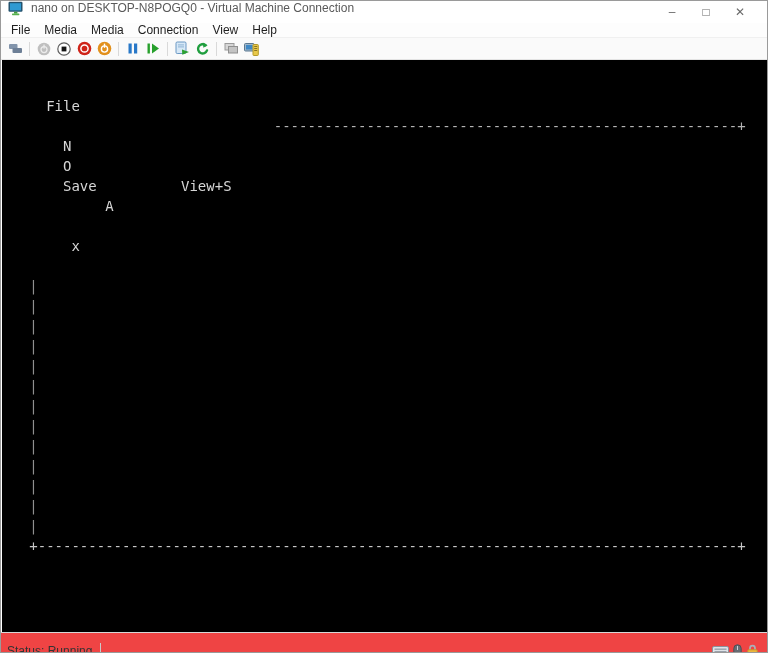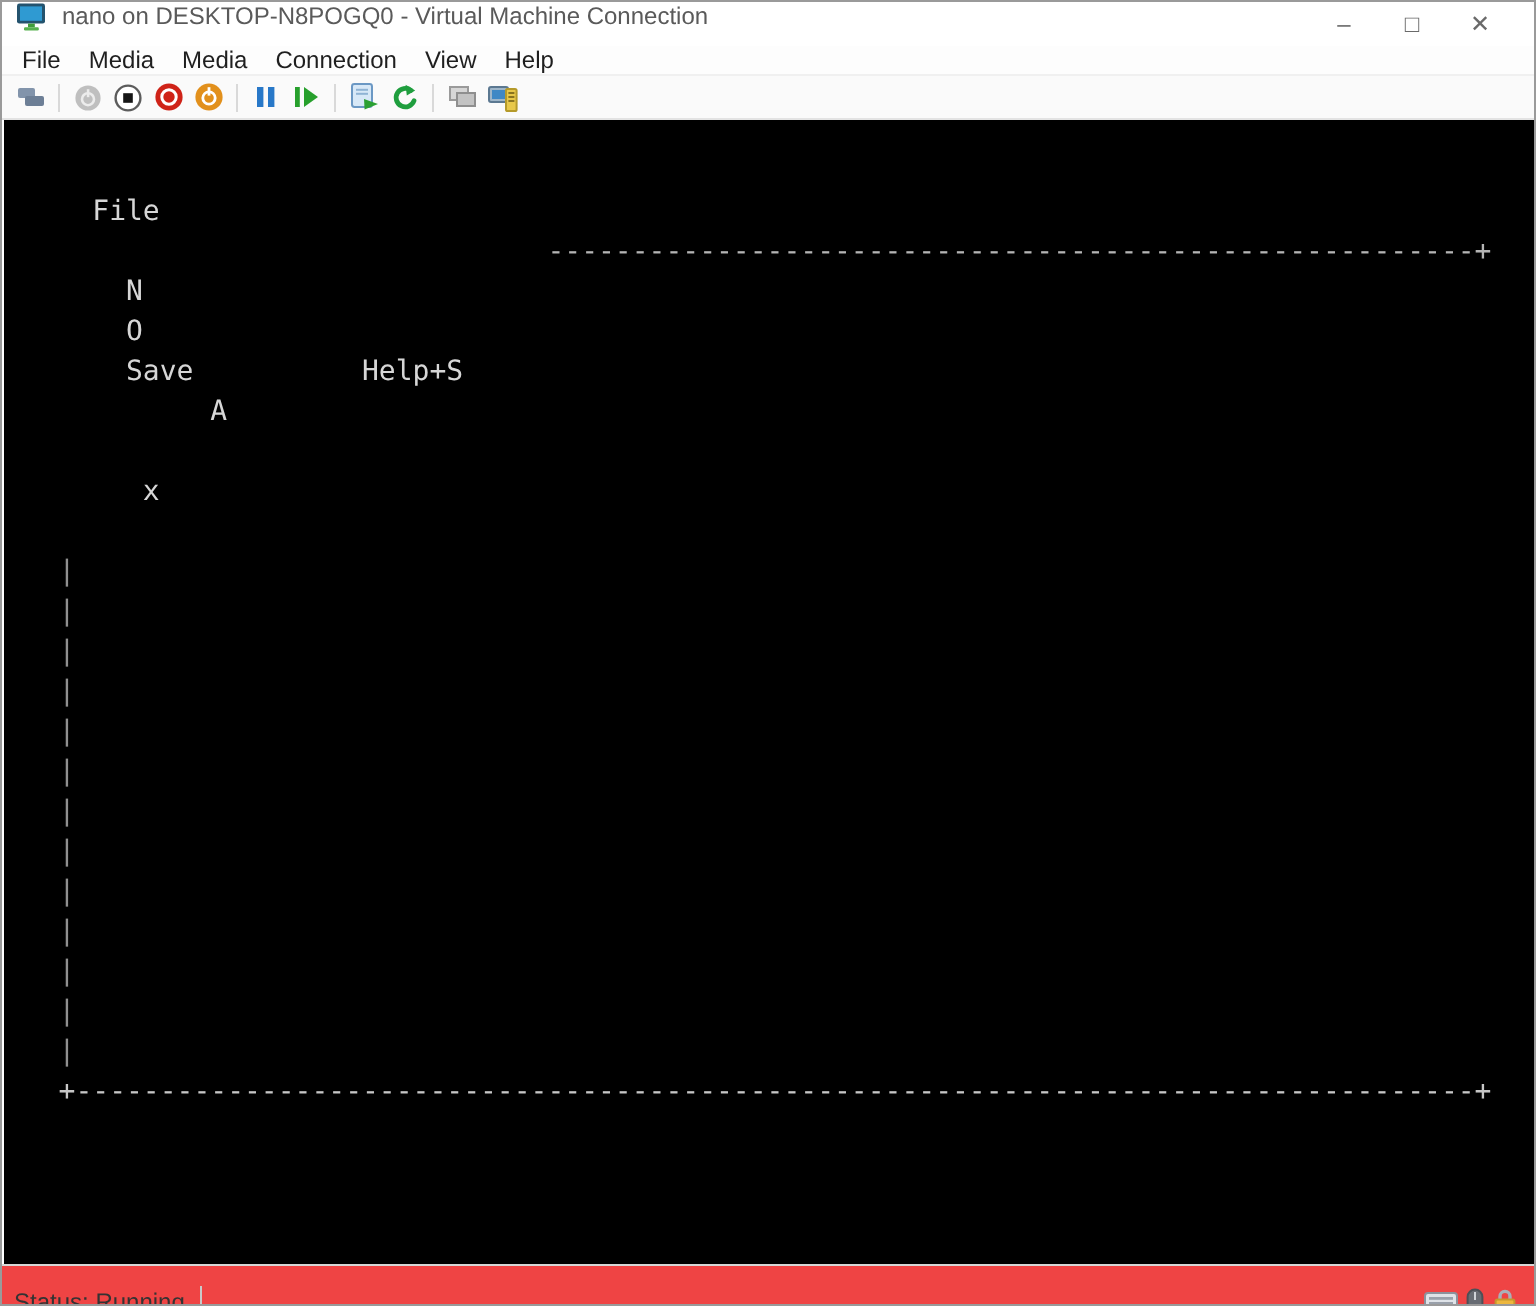--- a/index.html
+++ b/index.html
@@ -145,21 +145,21 @@
   </div>
 
   <div class="console">
     <div class="console-text">
         <div class="cline" style="color: rgb(214, 214, 214);"></div>
         <div class="cline" style="color: rgb(214, 214, 214);"></div>
         <div class="cline" style="color: rgb(214, 214, 214);">     File</div>
         <div class="cline" style="color: rgb(180, 180, 180);">                                -------------------------------------------------------+</div>
         <div class="cline" style="color: rgb(214, 214, 214);">       N</div>
         <div class="cline" style="color: rgb(214, 214, 214);">       O</div>
-        <div class="cline" style="color: rgb(214, 214, 214);">       Save          Help+S</div>
+        <div class="cline" style="color: rgb(214, 214, 214);">       Save          View+S</div>
         <div class="cline" style="color: rgb(214, 214, 214);">            A</div>
         <div class="cline" style="color: rgb(214, 214, 214);"></div>
         <div class="cline" style="color: rgb(214, 214, 214);">        x</div>
         <div class="cline" style="color: rgb(214, 214, 214);"></div>
         <div class="cline" style="color: rgb(144, 144, 144);">   |</div>
         <div class="cline" style="color: rgb(144, 144, 144);">   |</div>
         <div class="cline" style="color: rgb(144, 144, 144);">   |</div>
         <div class="cline" style="color: rgb(144, 144, 144);">   |</div>
         <div class="cline" style="color: rgb(144, 144, 144);">   |</div>
         <div class="cline" style="color: rgb(144, 144, 144);">   |</div>

